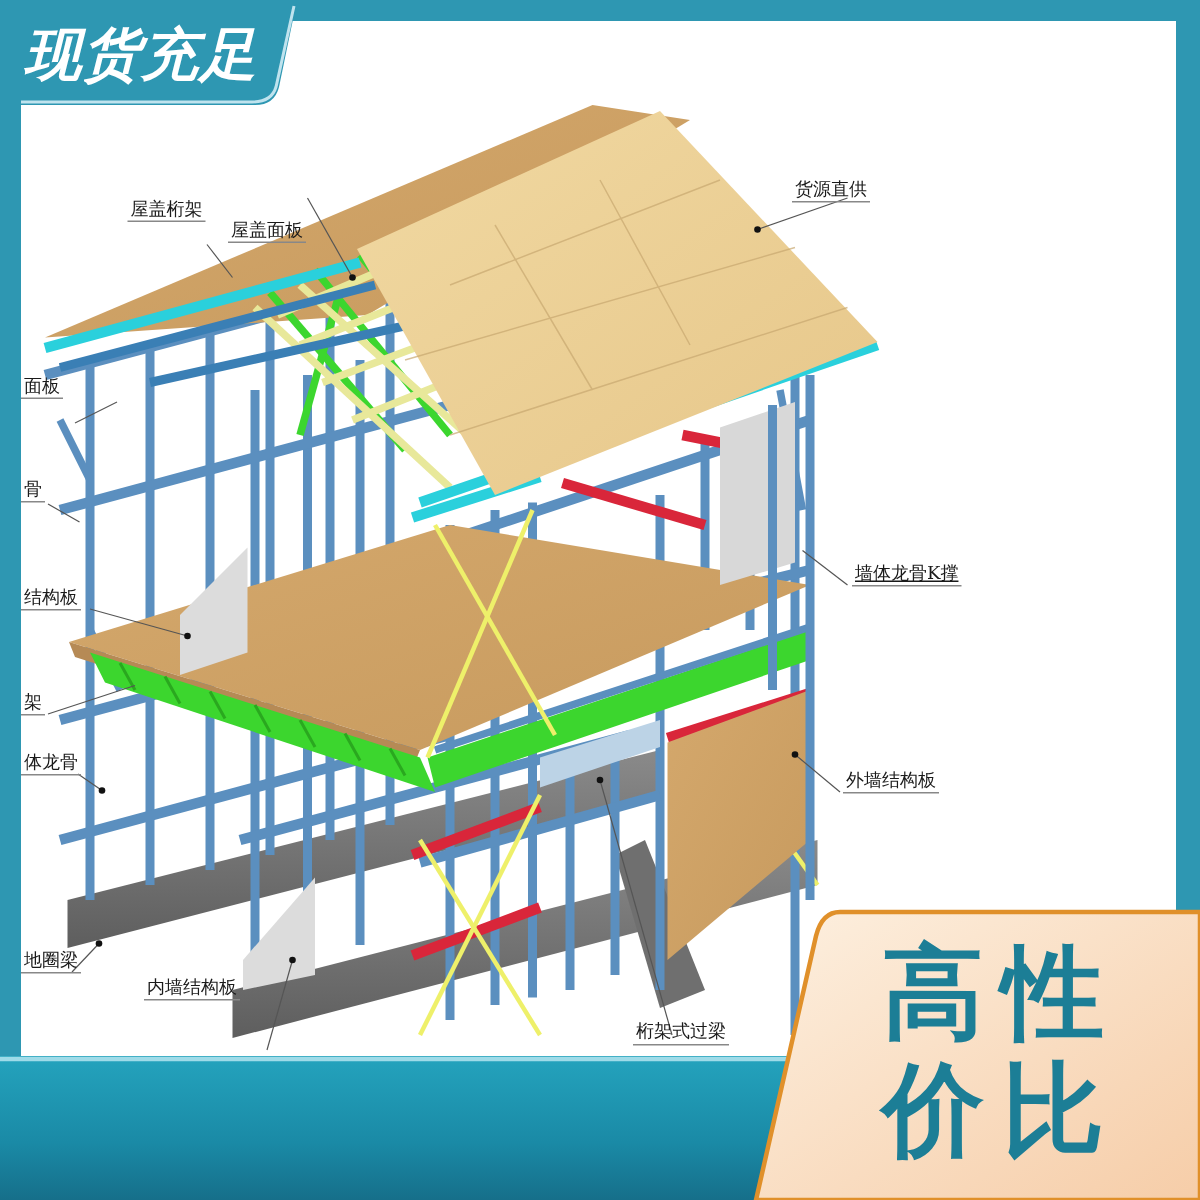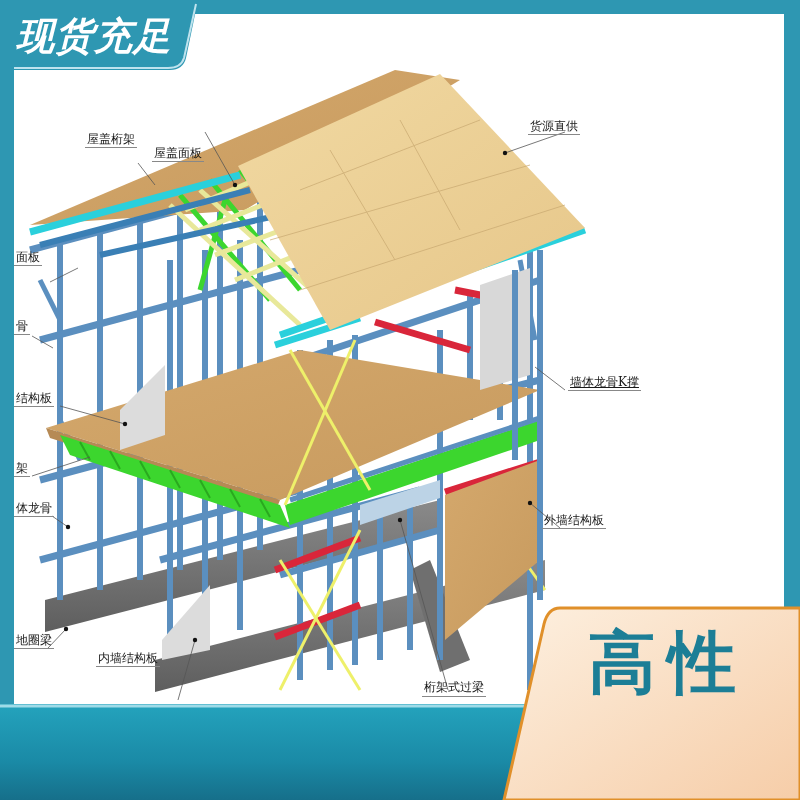--- a/index.html
+++ b/index.html
@@ -211,21 +211,21 @@
   <span class="label" style="left:71px;top:117px;">屋盖桁架</span>
   <span class="label" style="left:514px;top:104px;">货源直供</span>
   <span class="label" style="left:0px;top:235px;">面板</span>
   <span class="label" style="left:0px;top:304px;">骨</span>
   <span class="label" style="left:0px;top:376px;">结构板</span>
   <span class="label" style="left:0px;top:446px;">架</span>
   <span class="label" style="left:0px;top:486px;">体龙骨</span>
   <span class="label" style="left:0px;top:618px;">地圈梁</span>
   <span class="label" style="left:82px;top:636px;">内墙结构板</span>
   <span class="label" style="left:554px;top:360px;text-decoration:underline;">墙体龙骨K撑</span>
-  <span class="label" style="left:528px;top:498px;">外墙结构板</span>
+  <span class="label" style="left:548px;top:498px;">外墙结构板</span>
   <span class="label" style="left:408px;top:666px;font-family:Liberation Mono, monospace;">桁架式过梁</span>
 </div>
 
 <div class="top-tab">
   <svg width="200" height="72" viewBox="0 0 200 72">
     <path d="M0,0 H198 L186,58 Q183,70 170,70 H0 Z" fill="#2e97b2"></path>
     <path d="M196,4 L184,58 Q181,68 168,68 H14" stroke="#bfe3ee" stroke-width="2" fill="none"></path>
   </svg>
   <div class="top-tab-label">现货充足</div>
 </div>
@@ -249,14 +249,15 @@
     <defs>
       <linearGradient id="valGrad" x1="0" y1="0" x2="1" y2="1">
         <stop offset="0" stop-color="#fdf0e0"></stop>
         <stop offset="1" stop-color="#f6cda8"></stop>
       </linearGradient>
     </defs>
     <path d="M60,2 H300 V194 H4 L44,18 Q48,2 60,2 Z" fill="url(#valGrad)" stroke="#e0902a" stroke-width="3"></path>
   </svg>
   <div class="value-text">
     <div>高性</div>
+    <div>价比</div>
   </div>
 </div>
 
 </body></html>

